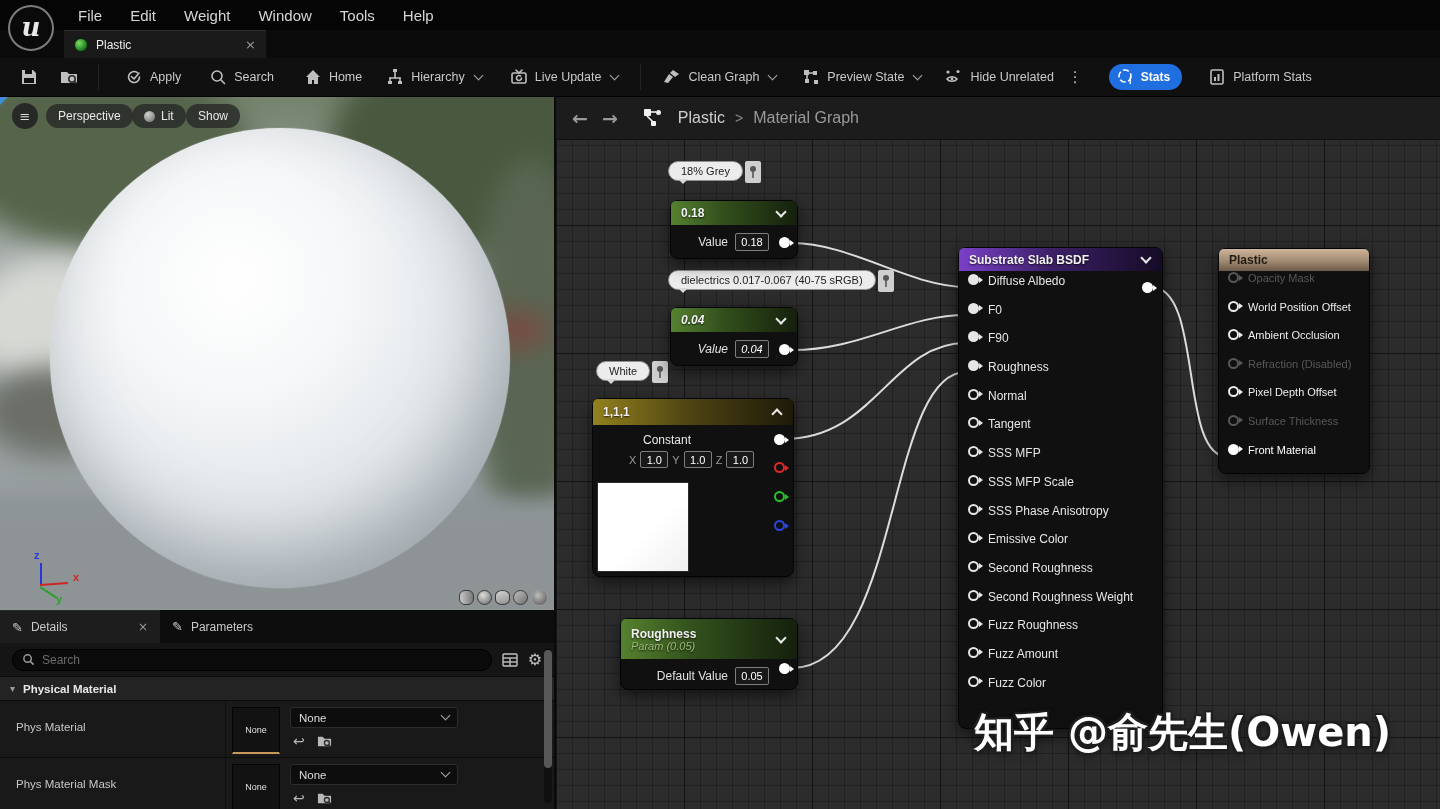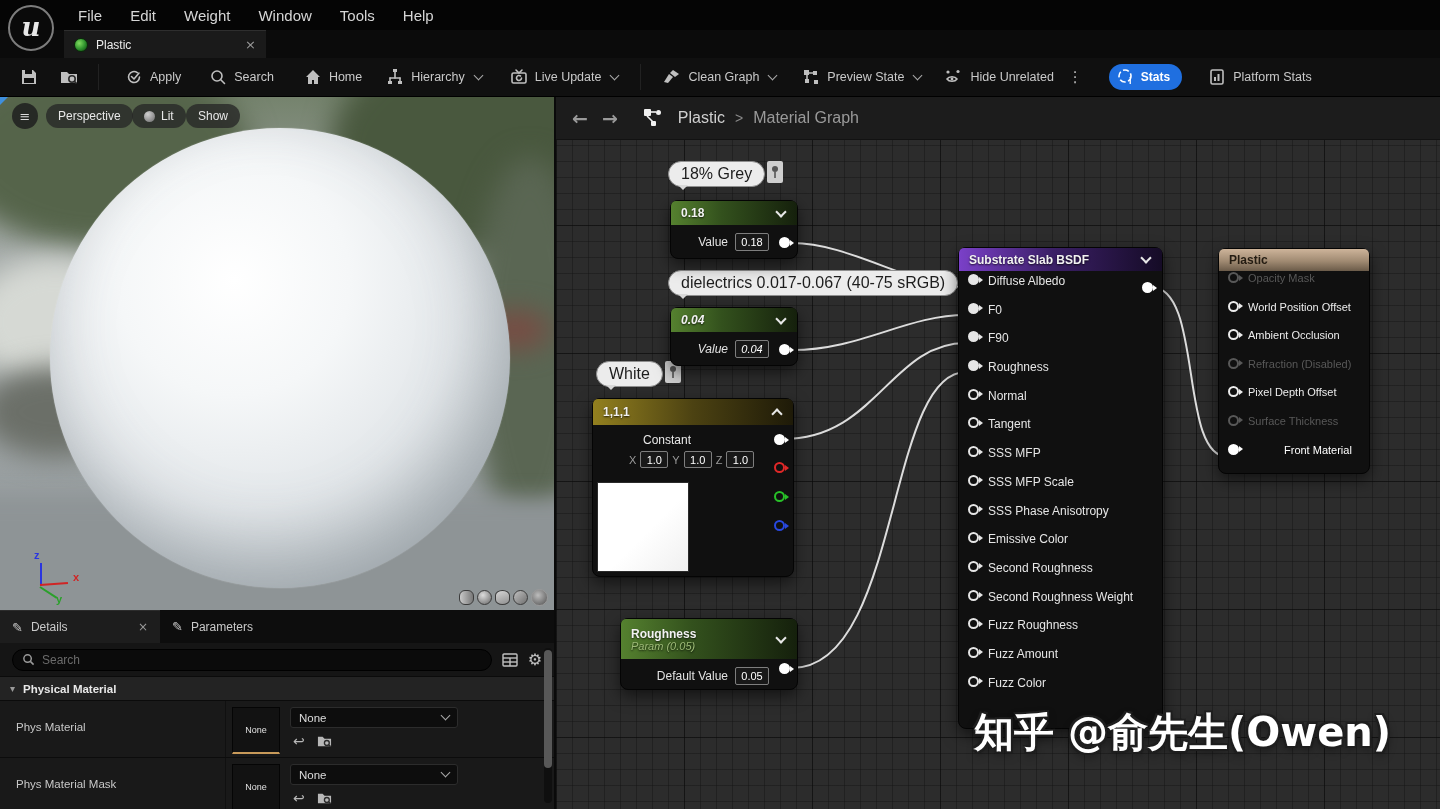--- a/index.html
+++ b/index.html
@@ -97,21 +97,21 @@
     border-bottom:1px solid #121212; display:flex; align-items:center; gap:14px; padding:0 16px; z-index:6; }
   .g-arrow { color:#9a9a9a; font-size:19px; font-weight:bold; }
   #g-crumb-root { color:#cfcfcf; font-size:16px; }
   #g-crumb-sep { color:#8a8a8a; font-size:14px; }
   #g-crumb-cur { color:#9a9a9a; font-size:16px; }
 
   #wires { position:absolute; left:0; top:0; z-index:1; }
 
   .gcomment { position:absolute; z-index:3; display:flex; align-items:flex-start; }
   .gc-pill { background:#ececec; border:1.5px solid #8f8f8f; border-radius:13px; padding:3px 12px;
-    color:#1d1d1d; font-size:16px; white-space:nowrap; position:relative; }
+    color:#1d1d1d; font-size:11px; white-space:nowrap; position:relative; }
   .gc-pill::after { content:""; position:absolute; left:9px; bottom:-9px; border:5px solid transparent; border-top-color:#d8d8d8; }
   .gc-pin { width:16px; height:22px; background:#cfcfcf; border-radius:2px; margin-left:2px;
     display:flex; align-items:center; justify-content:center; }
   .gc-pin svg { width:10px; height:14px; }
 
   .node { position:absolute; background:#101010; border:1px solid #040404; border-radius:8px;
     box-shadow:0 6px 16px rgba(0,0,0,.55); z-index:4; }
   .nhead { height:24px; border-radius:5px 5px 0 0; display:flex; align-items:center; padding:0 10px;
     font-size:12px; font-weight:bold; color:#f2f2f2; text-shadow:0 1px 2px rgba(0,0,0,.75); position:relative; }
   .nhead .chev { position:absolute; right:12px; top:7px; width:8px; height:8px;
@@ -130,21 +130,21 @@
   .pin-dot::after { content:""; position:absolute; left:9px; top:0.5px;
     border-left:4px solid currentColor; border-top:3px solid transparent; border-bottom:3px solid transparent; }
   .pin-dot.filled { background:currentColor; }
   .outpin { position:absolute; color:#fff; }
 
   .pin-row { display:flex; align-items:flex-start; padding-left:9px; }
   .pin-row .pin-label { margin-left:9px; white-space:nowrap; }
   #substrate-pins .pin-row { height:28.7px; font-size:12px; color:#e6e6e6; }
   #plastic-pins .pin-row { height:28.6px; font-size:11px; color:#ececec; }
   #plastic-pins .pin-row.disabled { color:#585858; }
-  #plastic-pins .pin-row.connected { color:#fff;gap:36px; }
+  #plastic-pins .pin-row.connected { color:#fff; }
 
   #swatch111 { position:absolute; left:4px; top:83px; width:92px; height:90px;
     background:linear-gradient(135deg,#ffffff 55%,#f0f0f0); border:1px solid #2a2a2a; }
   .xyz-lbl { color:#9a9a9a; font-size:11px; }
   .param-sub { font-size:11px; font-style:italic; color:#9dbb77; font-weight:normal; margin-top:-1px; }
 
   #watermark { position:absolute; left:418px; top:608px; z-index:10; color:#fff; font-size:40px; font-weight:bold;
     font-family:"DejaVu Sans", sans-serif; white-space:nowrap;
     text-shadow:-2px -2px 0 #1e1e1e, 2px -2px 0 #1e1e1e, -2px 2px 0 #1e1e1e, 2px 2px 0 #1e1e1e, 0 4px 8px rgba(0,0,0,.5); }
 

